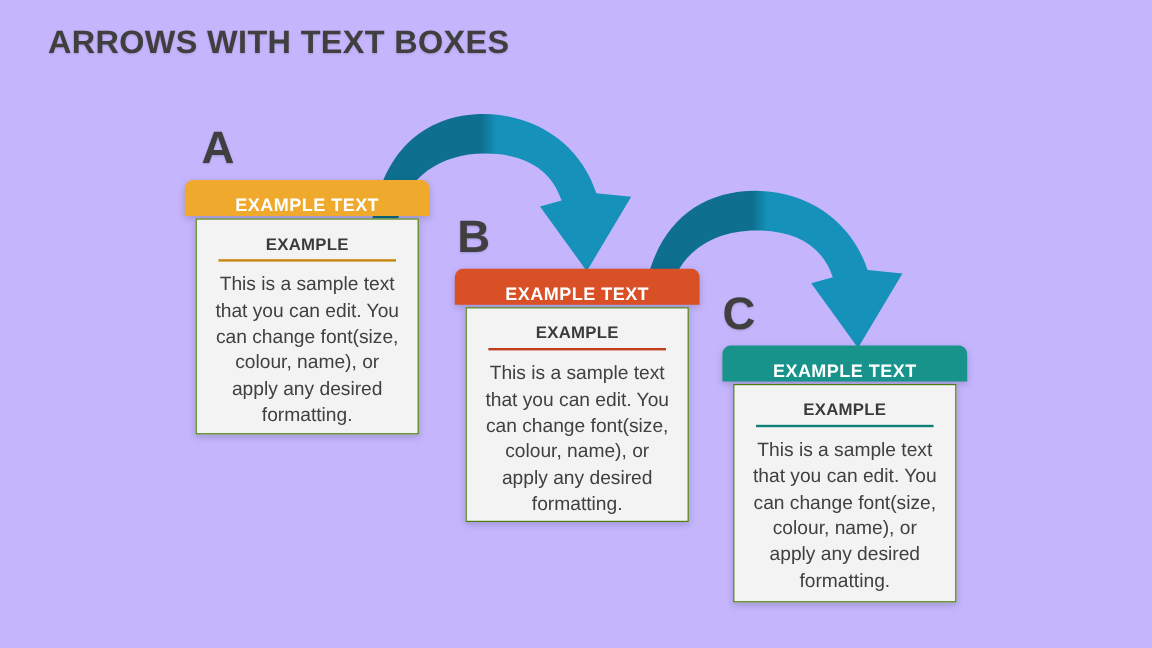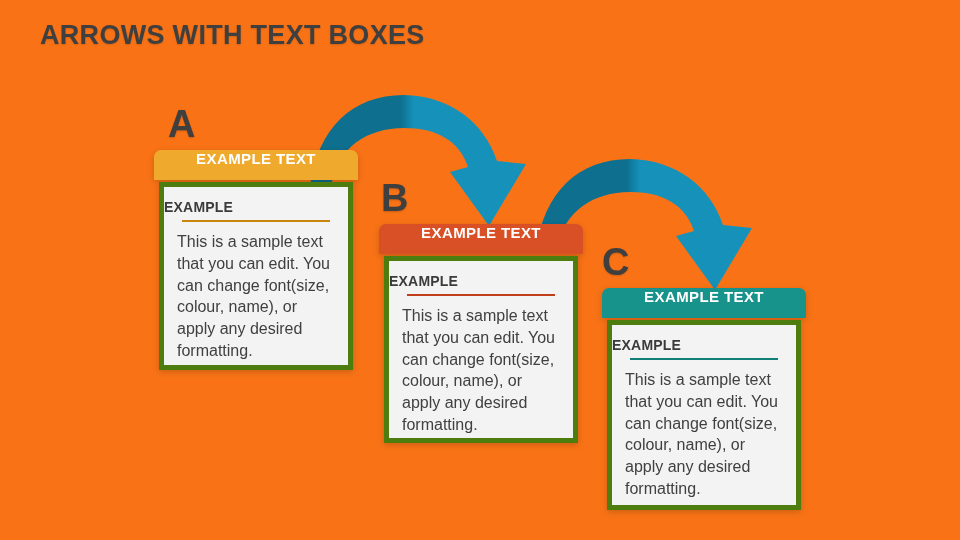--- a/index.html
+++ b/index.html
@@ -19,42 +19,43 @@
     position:absolute;width:204px;z-index:2;
     filter:drop-shadow(0 2px 3px rgba(0,0,0,.18));
   }
   .box-letter{
     position:absolute;z-index:3;
     font-size:38px;font-weight:700;line-height:1.2;
     color:#3F3F3F;text-shadow:0 1px 2px rgba(0,0,0,.18);
   }
   .box-header{
     height:30px;border-radius:7px 7px 0 0;
-    display:flex;align-items:flex-start;justify-content:center;
+    display:flex;align-items:flex-end;justify-content:center;
   }
   .box-header-label{
     color:#FFFFFF;font-size:15px;font-weight:700;letter-spacing:.4px;
   }
   .box-body{
     width:184px;margin:2px auto 0;
-    border:5px solid #4d7c0f;background:#F3F3F3;
+    border:1px solid #4d7c0f;background:#F3F3F3;
+    text-align:center;
   }
   .box-body-title{
     margin-top:12px;font-size:14px;font-weight:700;color:#3B3B3B;letter-spacing:.2px;
   }
   .divider{width:148px;height:2px;margin:5px auto 9px;}
   .box-body-text{
     width:158px;margin:0 auto;
     font-size:16px;line-height:1.36;color:#404040;
   }
 </style>
 </head>
 <body>
 
-<div class="slide" style="background: #f97316;">
+<div class="slide" style="background: #c4b5fd;">
 
   <h1 class="slide-title" style="color: rgb(63, 63, 63);">ARROWS WITH TEXT BOXES</h1>
 
   <svg class="arrows-svg" width="960" height="540" viewBox="0 0 960 540">
     <defs>
       <linearGradient id="arrowGrad" x1="0" y1="0" x2="1" y2="0">
         <stop offset="0" style="stop-color: rgb(14, 111, 143);"></stop>
         <stop offset="0.42" style="stop-color: rgb(14, 111, 143);"></stop>
         <stop offset="0.48" style="stop-color: rgb(21, 145, 186);"></stop>
         <stop offset="1" style="stop-color: rgb(21, 145, 186);"></stop>

